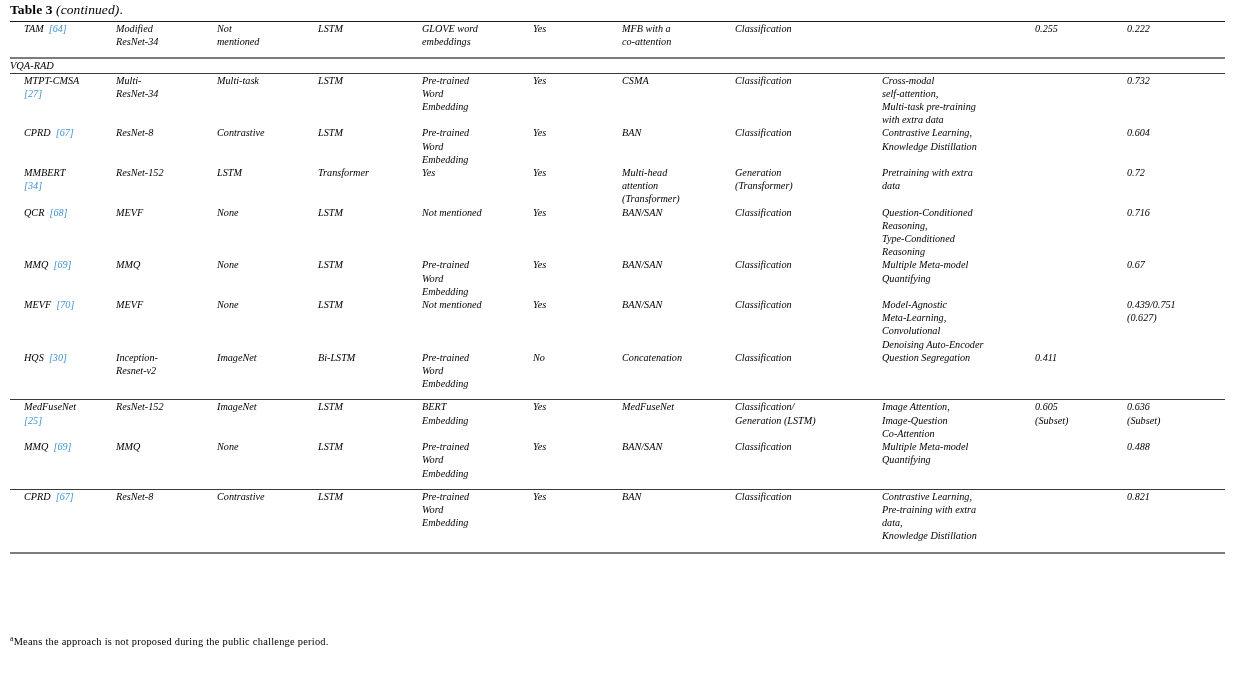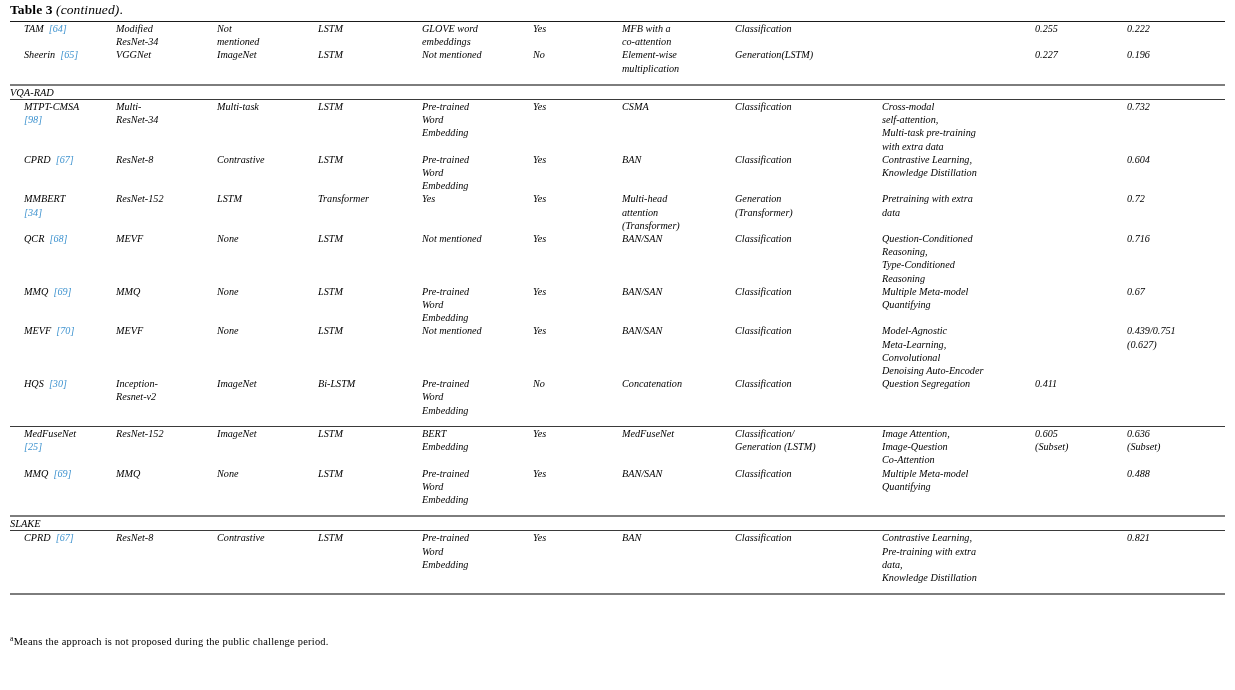--- a/index.html
+++ b/index.html
@@ -149,51 +149,38 @@
             <td class="cell">Not<br>mentioned</td>
             <td class="cell">LSTM</td>
             <td class="cell">GLOVE  word<br>embeddings</td>
             <td class="cell">Yes</td>
             <td class="cell">MFB  with  a<br>co-attention</td>
             <td class="cell">Classification</td>
             <td class="cell"></td>
             <td class="cell">0.255</td>
             <td class="cell">0.222</td>
           </tr>
-          <tr>
-            <td class="cell first"><span>Sheerin</span>&nbsp;&nbsp;<span class="ref">[65]</span></td>
-            <td class="cell">VGGNet</td>
-            <td class="cell">ImageNet</td>
-            <td class="cell">LSTM</td>
-            <td class="cell">Not  mentioned</td>
-            <td class="cell">No</td>
-            <td class="cell">Element-wise<br>multiplication</td>
-            <td class="cell">Generation(LSTM)</td>
-            <td class="cell"></td>
-            <td class="cell">0.227</td>
-            <td class="cell">0.196</td>
-          </tr>
           <tr class="spacer-row">
             <td></td>
             <td></td>
             <td></td>
             <td></td>
             <td></td>
             <td></td>
             <td></td>
             <td></td>
             <td></td>
             <td></td>
             <td></td>
           </tr>
           <tr class="rule-thick-top">
             <td class="group" colspan="11">VQA-RAD</td>
           </tr>
           <tr class="rule-thin-top">
-            <td class="cell first"><span>MTPT-CMSA</span><br><span class="ref">[98]</span></td>
+            <td class="cell first"><span>MTPT-CMSA</span><br><span class="ref">[27]</span></td>
             <td class="cell">Multi-<br>ResNet-34</td>
             <td class="cell">Multi-task</td>
             <td class="cell">LSTM</td>
             <td class="cell">Pre-trained<br>Word<br>Embedding</td>
             <td class="cell">Yes</td>
             <td class="cell">CSMA</td>
             <td class="cell">Classification</td>
             <td class="cell">Cross-modal<br>self-attention,<br>Multi-task  pre-training<br>with  extra  data</td>
             <td class="cell"></td>
             <td class="cell">0.732</td>
@@ -321,23 +308,20 @@
             <td></td>
             <td></td>
             <td></td>
             <td></td>
             <td></td>
             <td></td>
             <td></td>
             <td></td>
             <td></td>
           </tr>
-          <tr class="rule-thick-top">
-            <td class="group" colspan="11">SLAKE</td>
-          </tr>
           <tr class="rule-thin-top">
             <td class="cell first"><span>CPRD</span>&nbsp;&nbsp;<span class="ref">[67]</span></td>
             <td class="cell">ResNet-8</td>
             <td class="cell">Contrastive</td>
             <td class="cell">LSTM</td>
             <td class="cell">Pre-trained<br>Word<br>Embedding</td>
             <td class="cell">Yes</td>
             <td class="cell">BAN</td>
             <td class="cell">Classification</td>
             <td class="cell">Contrastive  Learning,<br>Pre-training  with  extra<br>data,<br>Knowledge  Distillation</td>

